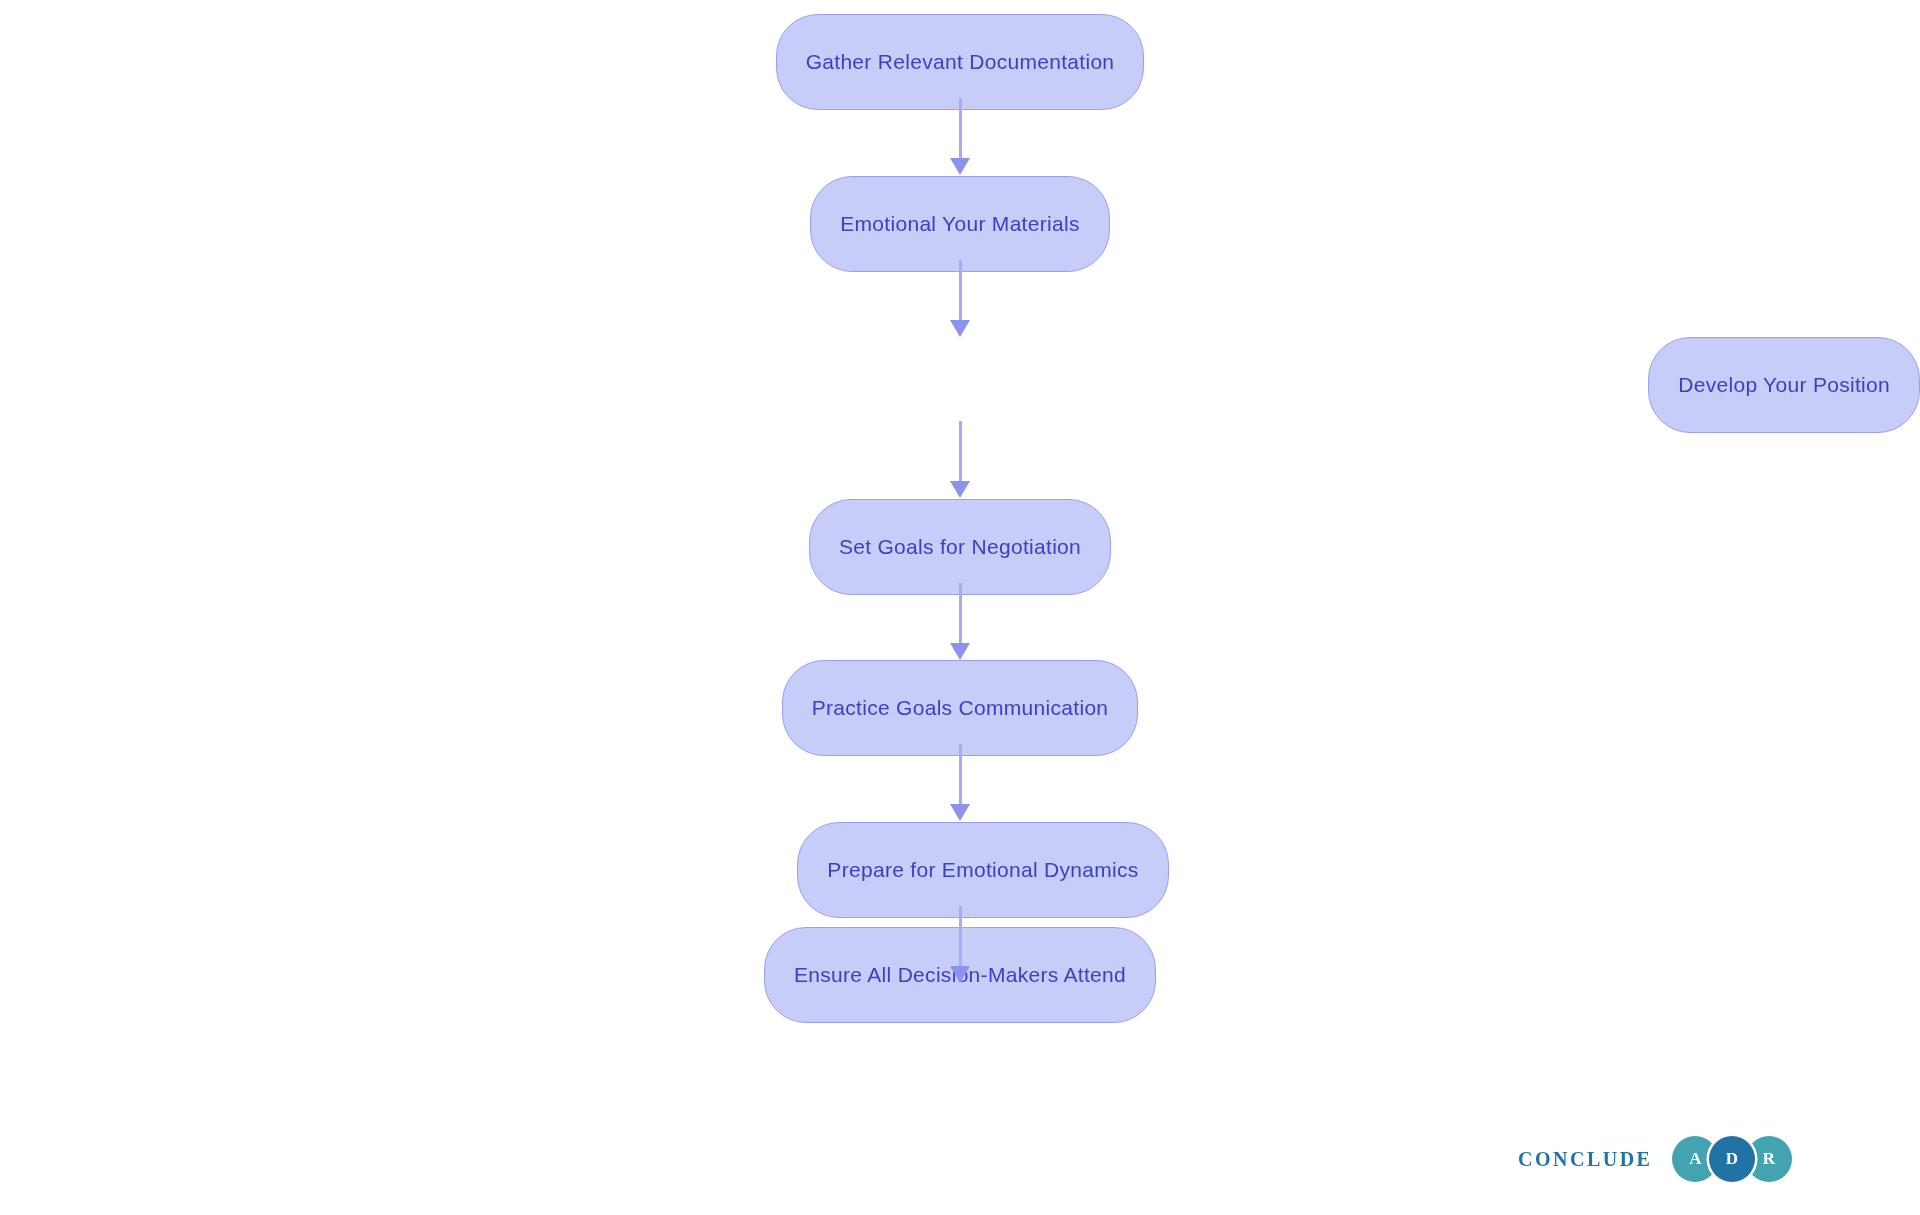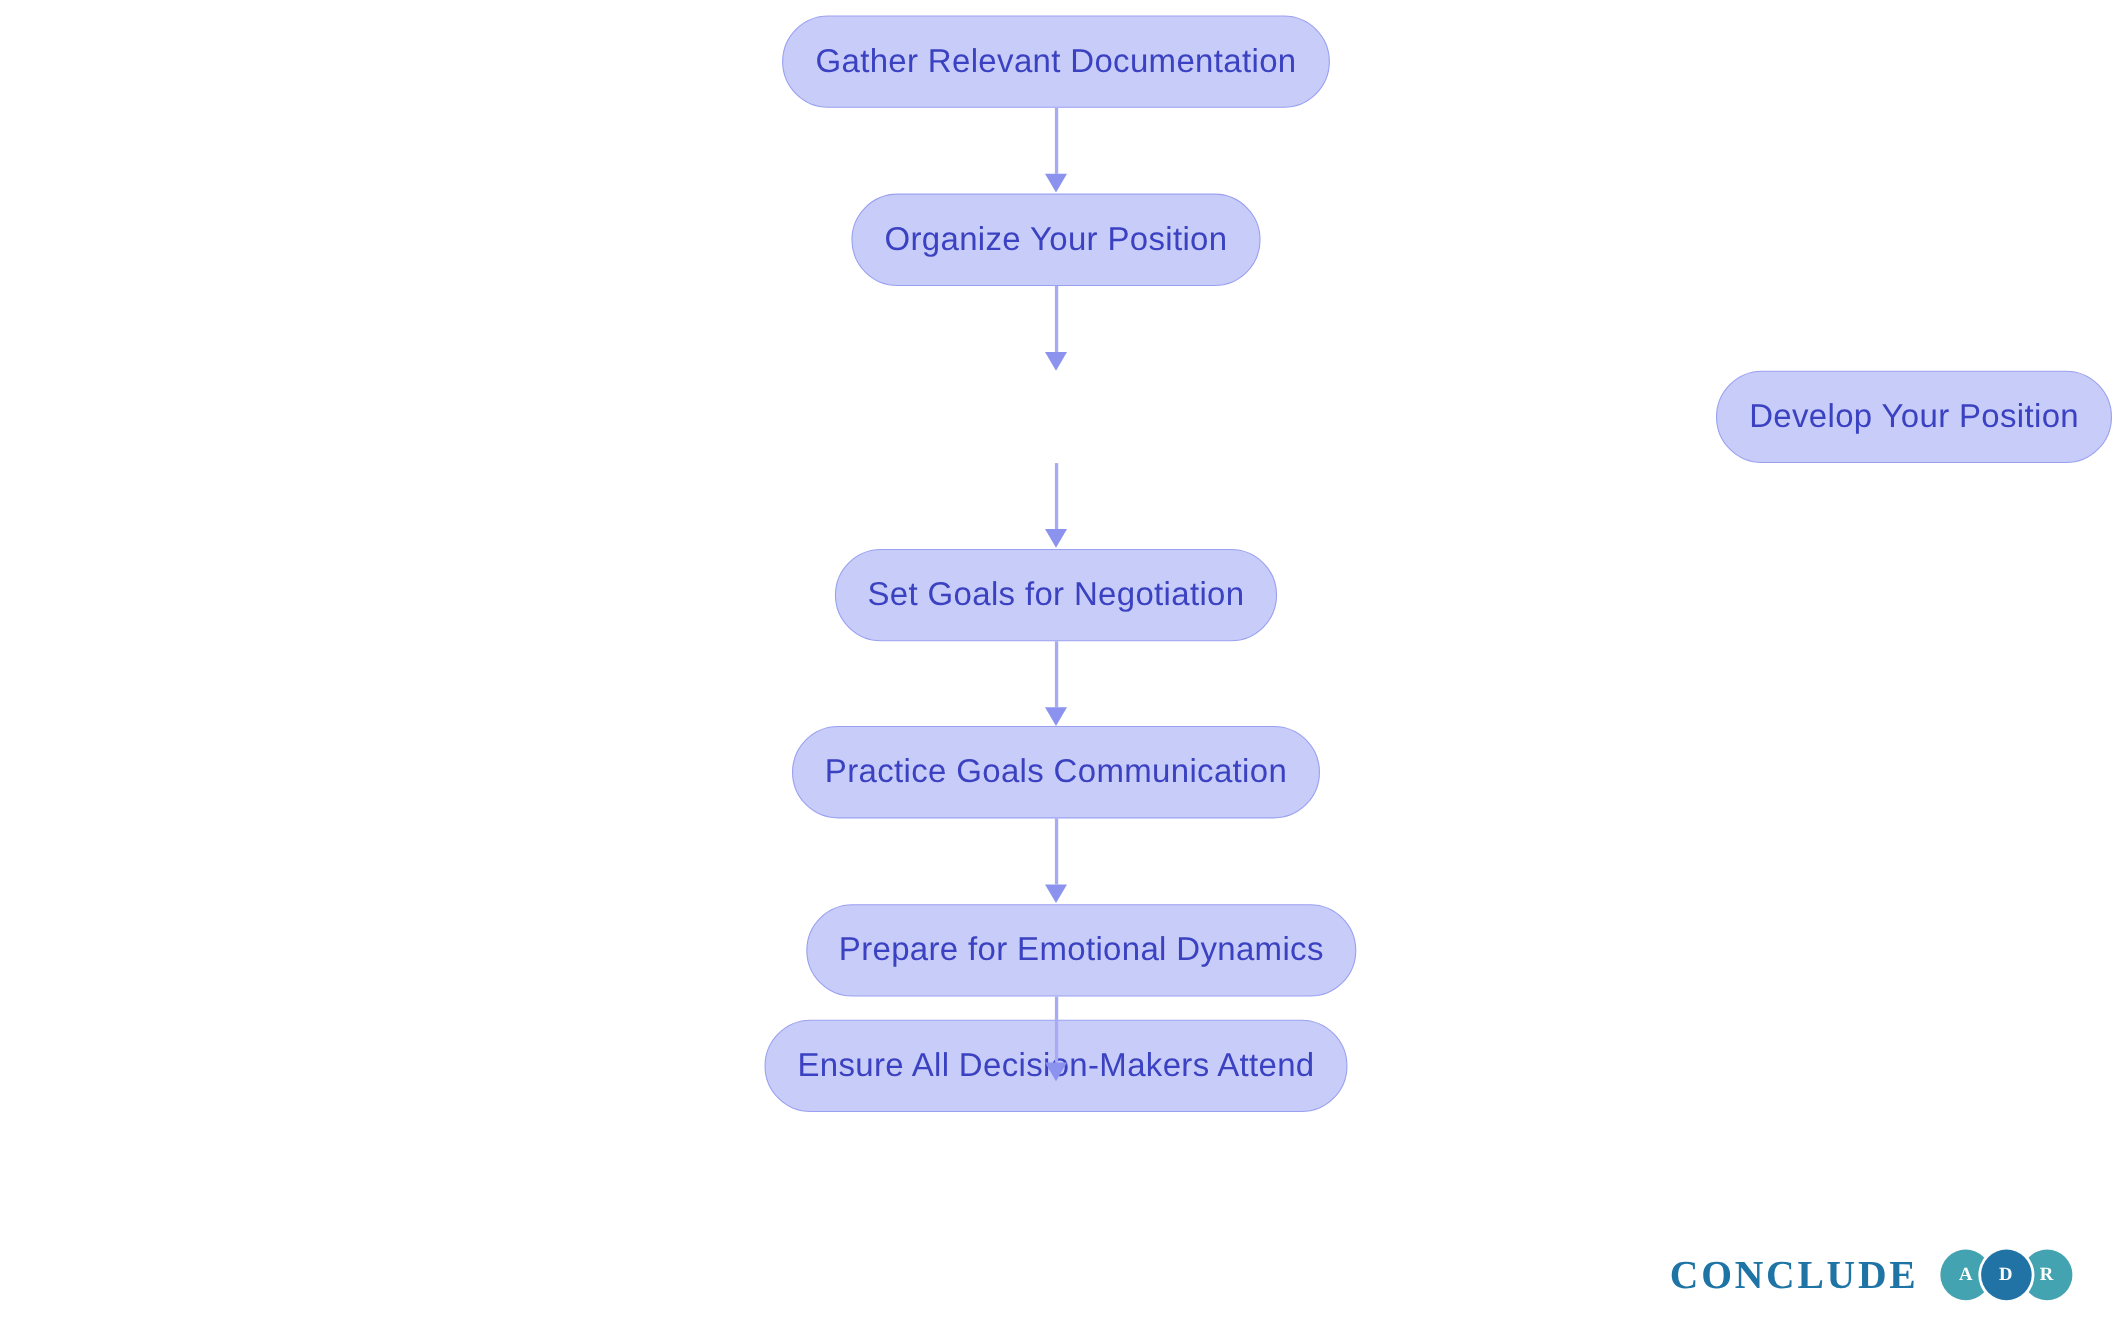--- a/index.html
+++ b/index.html
@@ -21,29 +21,29 @@
   }
   .node-row {
     position: absolute;
     left: 0;
     width: 100%;
     display: flex;
     justify-content: center;
   }
   .flow-node {
     box-sizing: border-box;
-    height: 84px;
+    height: 96px;
     display: flex;
     align-items: center;
     padding: 0 29px;
     background: var(--node-fill, #c8ccf8);
     border: 1.5px solid var(--node-border, #9aa0f1);
     border-radius: 42px;
     color: var(--node-text, #3b42c1);
-    font-size: 30px;
+    font-size: 21px;
     letter-spacing: 0.3px;
     white-space: nowrap;
   }
   .flow-arrow {
     position: absolute;
     left: 50%;
     transform: translateX(-50%);
     display: flex;
     flex-direction: column;
     align-items: center;
@@ -64,21 +64,21 @@
     position: absolute;
     left: 1518px;
     top: 1136px;
     height: 46px;
     display: flex;
     align-items: center;
   }
   .logo-wordmark {
     font-family: "Liberation Serif", serif;
     font-weight: 700;
-    font-size: 36px;
+    font-size: 20px;
     letter-spacing: 2.5px;
     color: var(--logo-text, #1f74a6);
     line-height: 46px;
   }
   .logo-badges {
     position: relative;
     margin-left: 20px;
     width: 127px;
     height: 46px;
   }
@@ -107,21 +107,21 @@
 <div class="canvas">
 
   <div id="flow" class="flow">
       <div class="node-row" style="top: 14px;">
         <div class="flow-node">
           <span>Gather Relevant Documentation</span>
         </div>
       </div>
       <div class="node-row" style="top: 176px;">
         <div class="flow-node">
-          <span>Organize Your Position</span>
+          <span>Emotional Your Materials</span>
         </div>
       </div>
       <div class="node-row" style="top: 337px; justify-content: flex-end;">
         <div class="flow-node">
           <span>Develop Your Position</span>
         </div>
       </div>
       <div class="node-row" style="top: 499px;">
         <div class="flow-node">
           <span>Set Goals for Negotiation</span>

